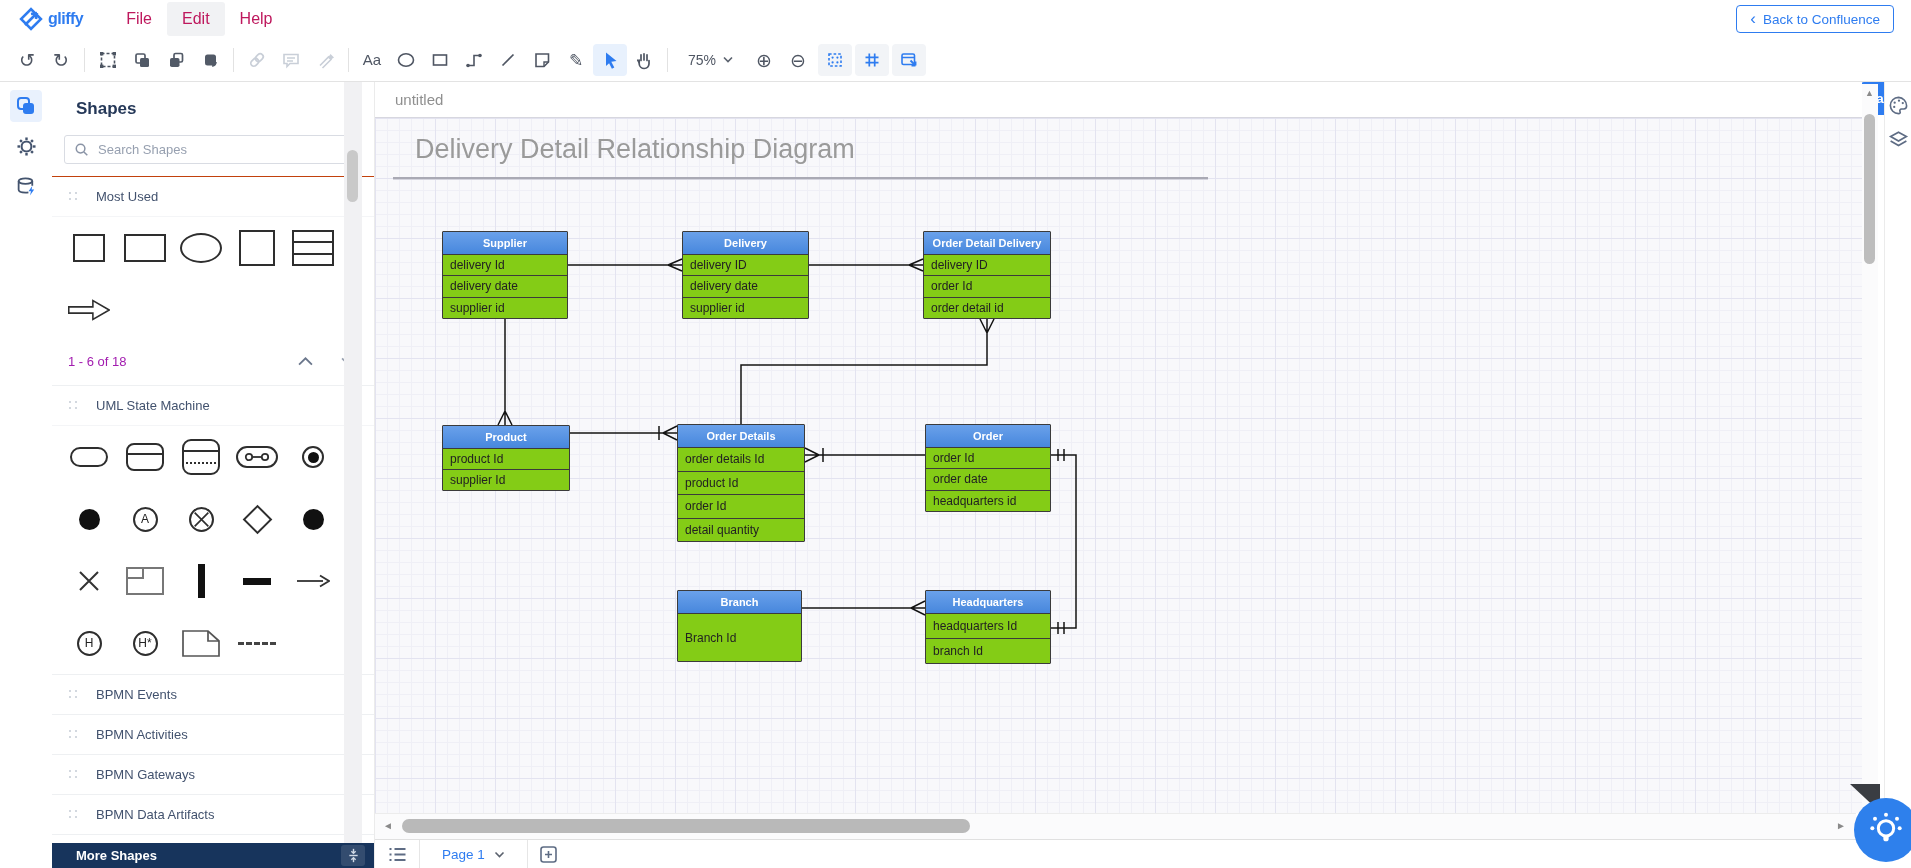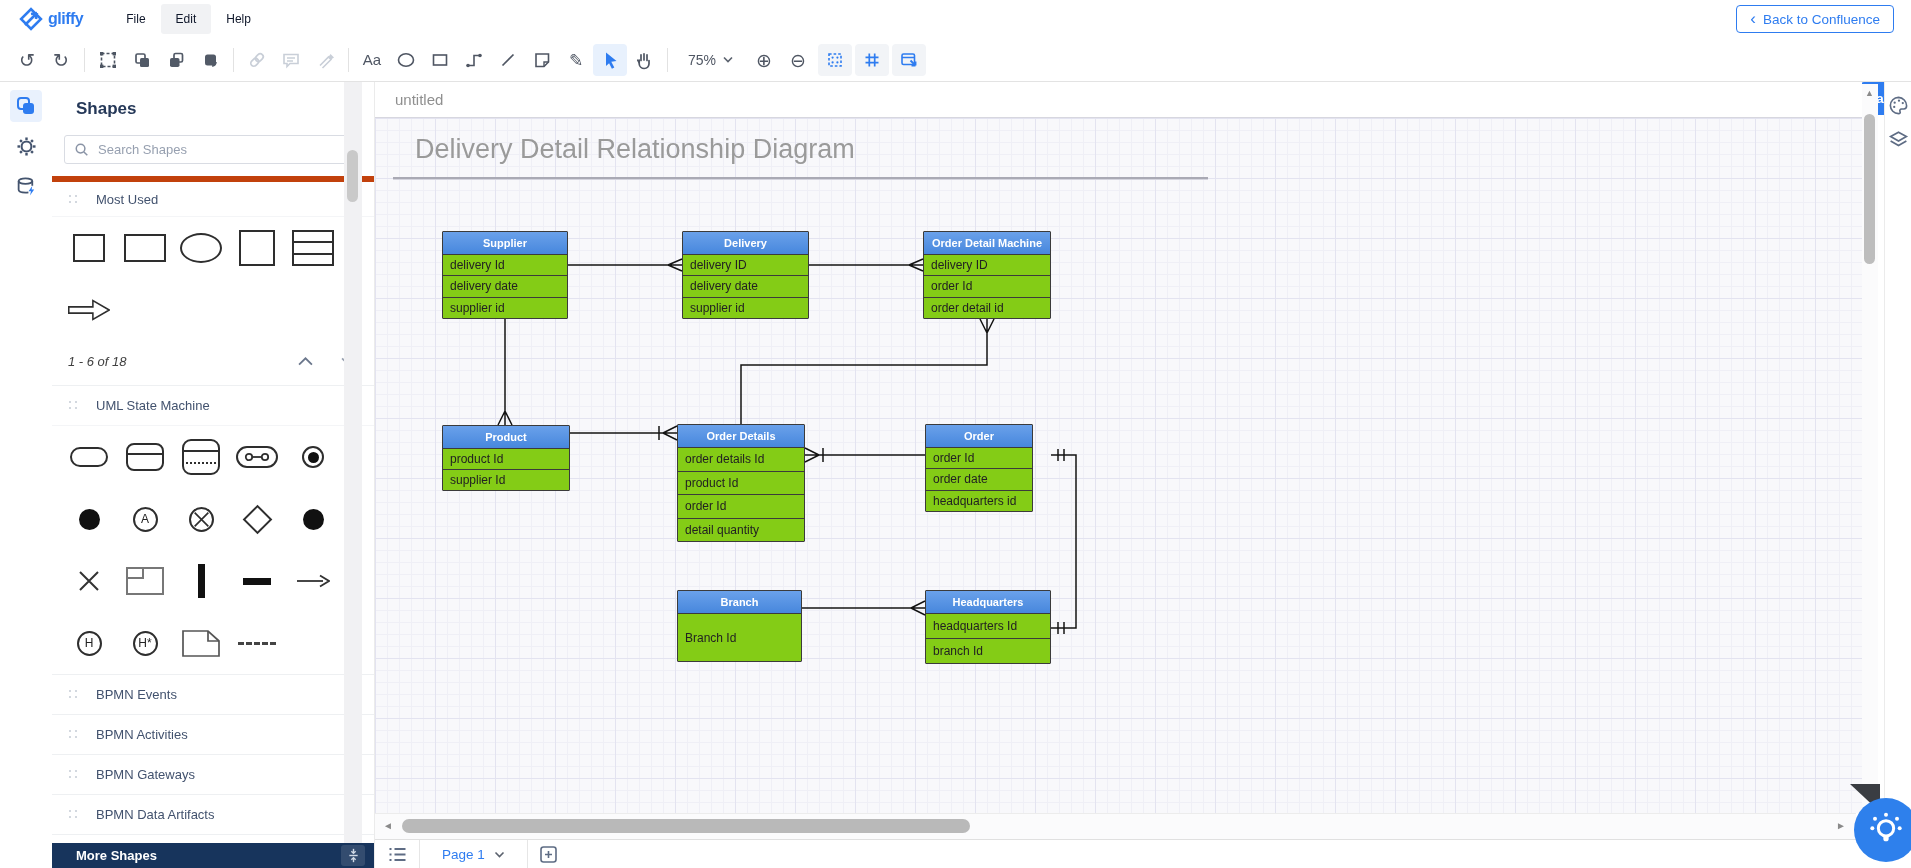--- a/index.html
+++ b/index.html
@@ -2,21 +2,21 @@
 <html><head>
 <meta charset="utf-8">
 <style>
   html,body{margin:0;padding:0;background:#fff;font-family:"Liberation Sans","DejaVu Sans",sans-serif;}
   #app{position:relative;width:1911px;height:868px;overflow:hidden;background:#fff;}
   svg{display:block}
   
   #topbar{position:absolute;left:0;top:0;width:1911px;height:38px;background:#fff;border-bottom:1px solid #f0f0f0;display:flex;align-items:center;}
   #logo{display:flex;align-items:center;margin-left:18px;gap:4px;}
   #logo .word{color:#2e7cf0;font-size:16px;font-weight:bold;letter-spacing:-0.5px;}
-  .menu{font-size:12px;color:#0f172a;padding:8px 15px;border-radius:3px;cursor:default;}
+  .menu{font-size:16px;color:#be185d;padding:8px 15px;border-radius:3px;cursor:default;}
   .menu.first{margin-left:28px;}
   .menu.active{background:#f1f2f4;}
   #back-btn{position:absolute;right:17px;top:5px;height:26px;display:flex;align-items:center;gap:7px;padding:0 13px;border:1.5px solid #2e7cf0;border-radius:4px;color:#2e7cf0;font-size:13.5px;}
   #back-btn .chev{font-size:17px;line-height:1;margin-top:-2px;}
   
   #toolbar{position:absolute;left:0;top:38px;width:1911px;height:44px;background:#fff;border-bottom:1px solid #e3e3e3;display:flex;align-items:center;padding-left:10px;box-sizing:border-box;}
   .tbi{width:34px;height:32px;display:flex;align-items:center;justify-content:center;border-radius:4px;color:#4f5663;font-size:19px;flex:0 0 auto;}
   .tbi.sel{background:#e8f1fd;}
   .tbi.litebg{background:#f2f4f7;margin-left:3px;}
   .tbdiv{width:1px;height:24px;background:#e2e2e2;margin:0 6px;flex:0 0 auto;}
@@ -36,21 +36,21 @@
   #searchbox input{border:none;outline:none;font-size:13px;color:#42526e;width:220px;font-family:"Liberation Sans",sans-serif;background:transparent;}
   #searchbox input::placeholder{color:#97a0b0;}
   .sect{display:flex;align-items:center;height:40px;border-top:1px solid #eef0f2;padding:0 16px 0 14px;box-sizing:border-box;}
   .sect .lbl{font-size:13px;color:#42526e;}
   .dots{width:15px;height:15px;margin-right:15px;background-image:radial-gradient(circle,#d3d8df 1.4px,transparent 1.5px);background-size:6px 6px;background-position:1px 1px;flex:0 0 auto;}
   .sect .x{margin-left:auto;color:#d3d8df;font-size:14px;}
   .shape-row{display:flex;align-items:center;gap:14px;padding:8px 10px 8px 16px;border-top:1px solid #f4f5f7;}
   .shape-row.noline{border-top:none;}
   .sc{width:42px;height:46px;display:flex;align-items:center;justify-content:center;flex:0 0 auto;}
   .pagerow{display:flex;align-items:center;padding:6px 18px 10px 16px;height:28px;}
-  .pagerow .txt{font-size:13px;color:#404040;font-style:italic;}
+  .pagerow .txt{font-size:13px;color:#a21caf;}
   .pagerow .chevs{margin-left:auto;display:flex;gap:28px;align-items:center;}
   
   .b2{border:2px solid #2e2e2e;box-sizing:border-box;background:#fff;}
   .s-square{width:32px;height:28px;}
   .s-rect{width:42px;height:28px;}
   .s-ellipse{width:42px;height:30px;border-radius:50%;}
   .s-rect2{width:36px;height:36px;}
   .s-entity{width:42px;height:36px;display:flex;flex-direction:column;}
   .s-entity div{flex:1;border-top:2px solid #2e2e2e;}
   .s-entity div:first-child{border-top:none;}
@@ -87,21 +87,21 @@
   #diagram-title{position:absolute;left:40px;top:16px;font-size:27px;color:#9a9a9a;}
   #title-rule{position:absolute;left:18px;top:59px;width:815px;height:2px;background:#a9a9b4;border-bottom:1px solid #d4d4de;}
   .ent{position:absolute;background:#fff;border:1.6px solid #3b3b3b;border-radius:1px;display:flex;flex-direction:column;overflow:hidden;box-sizing:border-box;}
   .ent-h{background:linear-gradient(#6aa1ea,#4787dd);color:#fff;font-weight:bold;font-size:11px;text-align:center;height:22px;line-height:22px;flex:0 0 auto;}
   .ent-f{flex:1;border-top:1.4px solid #3b3b3b;font-size:12px;color:#222;display:flex;align-items:center;padding-left:7px;background:#84cc16;}
   #ent-supplier{left:67px;top:113px;width:126px;height:88px;}
   #ent-delivery{left:307px;top:113px;width:127px;height:88px;}
   #ent-odd{left:548px;top:113px;width:128px;height:88px;}
   #ent-product{left:67px;top:307px;width:128px;height:66px;}
   #ent-odetails{left:302px;top:306px;width:128px;height:118px;}
-  #ent-order{left:550px;top:306px;width:108px;height:88px;}
+  #ent-order{left:550px;top:306px;width:126px;height:88px;}
   #ent-branch{left:302px;top:472px;width:125px;height:72px;}
   #ent-hq{left:550px;top:472px;width:126px;height:74px;}
   #wires{position:absolute;left:0;top:0;pointer-events:none;}
   
   #hscroll{position:absolute;left:375px;top:813px;width:1481px;height:26px;background:#fbfbfc;border-top:1px solid #ececec;}
   #hscroll .arr{position:absolute;top:6px;font-size:10px;color:#8a8a8a;}
   #hthumb{position:absolute;left:27px;top:5px;width:568px;height:14px;background:#b9b9b9;border-radius:7px;}
   #vscroll{position:absolute;left:1862px;top:84px;width:16px;height:755px;background:#fbfbfc;}
   #vscroll .arr{position:absolute;left:3px;top:4px;font-size:9px;color:#8a8a8a;}
   #vthumb{position:absolute;left:2px;top:30px;width:11px;height:150px;background:#bdbdbd;border-radius:6px;}
@@ -305,21 +305,21 @@
       <span id="panel-close">×</span>
     </div>
     <div id="searchbox">
       <svg width="15" height="15" viewBox="0 0 16 16">
           <circle cx="7" cy="7" r="4.6" fill="none" stroke="#8a94a6" stroke-width="1.6"></circle>
           <path d="M10.6,10.6 L14.2,14.2" stroke="#8a94a6" stroke-width="1.6"></path>
         </svg>
       <input type="text" placeholder="Search Shapes" style="">
     </div>
 
-    <div class="sect" style="border-top:6px solid #c2410c;margin-top:8px;">
+    <div class="sect" style="border-top:1px solid #c2410c;margin-top:8px;">
       <span class="dots"></span>
       <span class="lbl">Most Used</span>
     </div>
     <div class="shape-row">
       <div class="sc">
           <div class="b2 s-square"></div>
         </div>
       <div class="sc">
           <div class="b2 s-rect"></div>
         </div>
@@ -511,21 +511,21 @@
       <div class="ent-f">delivery date</div>
       <div class="ent-f">supplier id</div>
     </div>
     <div class="ent" id="ent-delivery">
       <div class="ent-h">Delivery</div>
       <div class="ent-f">delivery ID</div>
       <div class="ent-f">delivery date</div>
       <div class="ent-f">supplier id</div>
     </div>
     <div class="ent" id="ent-odd">
-      <div class="ent-h">Order Detail Machine</div>
+      <div class="ent-h">Order Detail Delivery</div>
       <div class="ent-f">delivery ID</div>
       <div class="ent-f">order Id</div>
       <div class="ent-f">order detail id</div>
     </div>
     <div class="ent" id="ent-product">
       <div class="ent-h">Product</div>
       <div class="ent-f">product Id</div>
       <div class="ent-f">supplier Id</div>
     </div>
     <div class="ent" id="ent-odetails">

